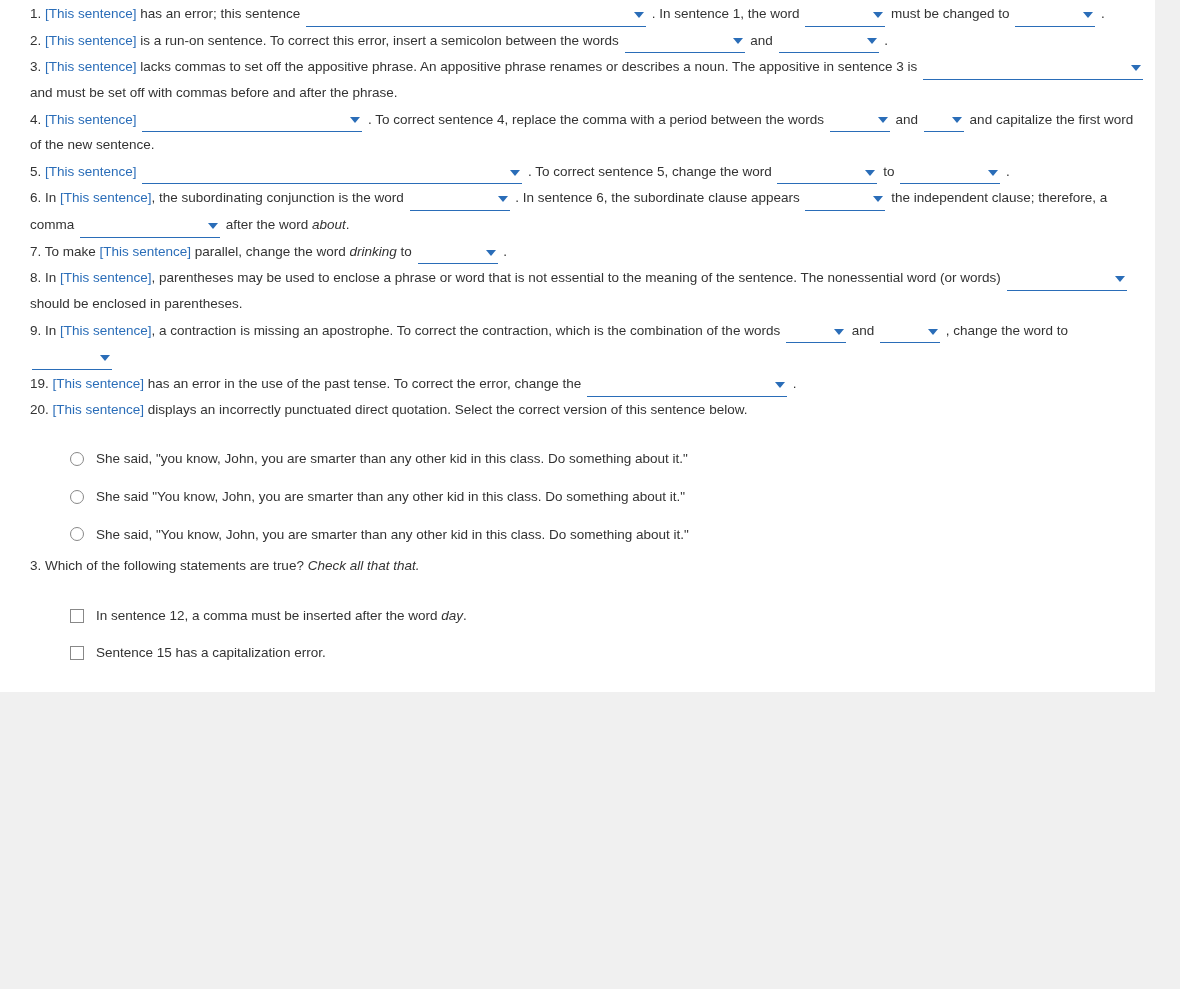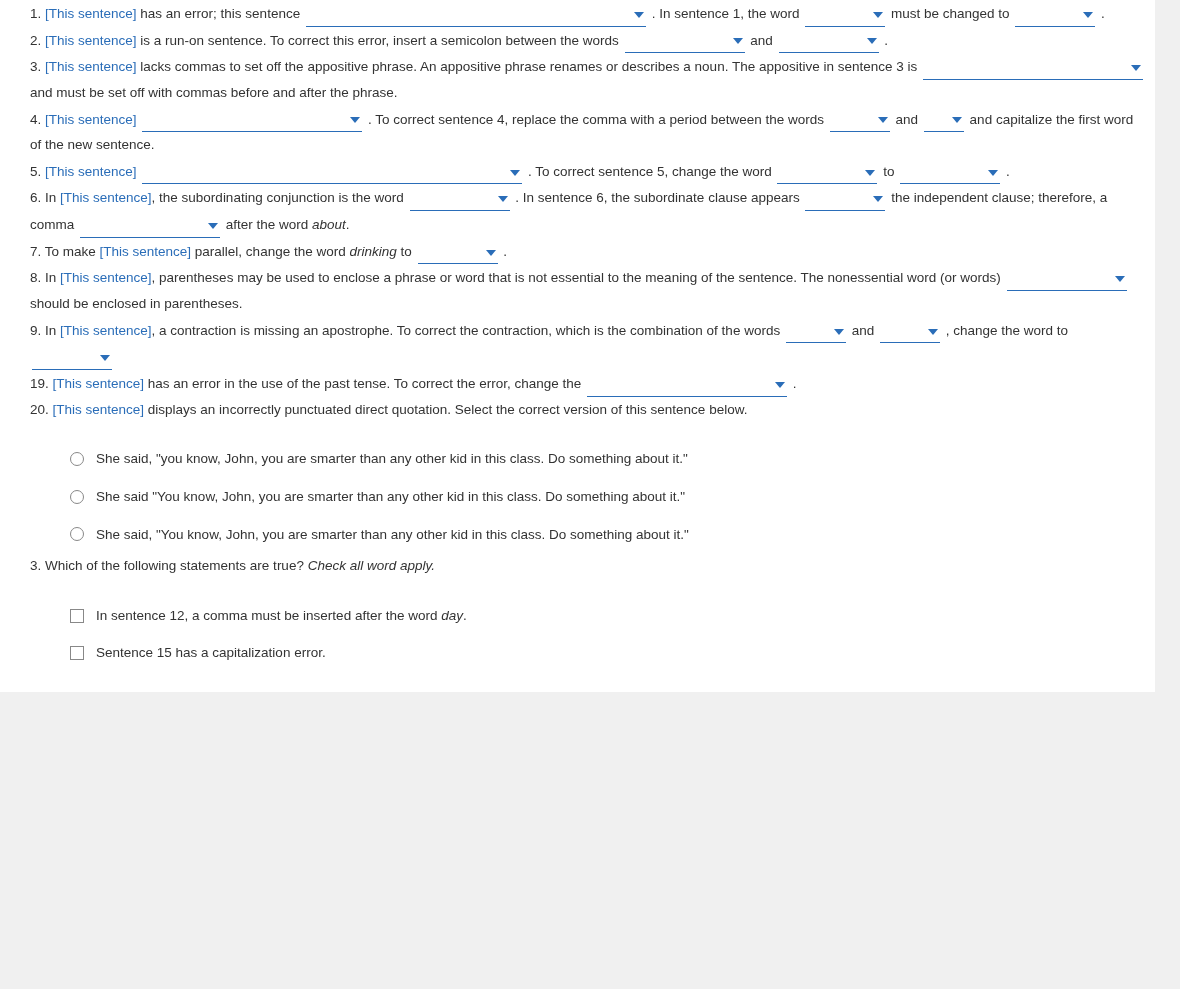--- a/index.html
+++ b/index.html
@@ -123,21 +123,21 @@
           <span class="radio"></span>
           <span>She said "You know, John, you are smarter than any other kid in this class. Do something about it."</span>
         </div>
         <div class="opt">
           <span class="radio"></span>
           <span>She said, "You know, John, you are smarter than any other kid in this class. Do something about it."</span>
         </div>
       </div>
     </div>
     <div class="q">
-      <div><span>3. </span>Which of the following statements are true? <em>Check all word apply.</em></div>
+      <div><span>3. </span>Which of the following statements are true? <em>Check all that that.</em></div>
       <div class="opts">
         <div class="opt">
           <span class="check"></span>
           <span>In sentence 12, a comma must be inserted after the word <em>day</em>.</span>
         </div>
         <div class="opt">
           <span class="check"></span>
           <span>Sentence 15 has a capitalization error.</span>
         </div>
       </div>

